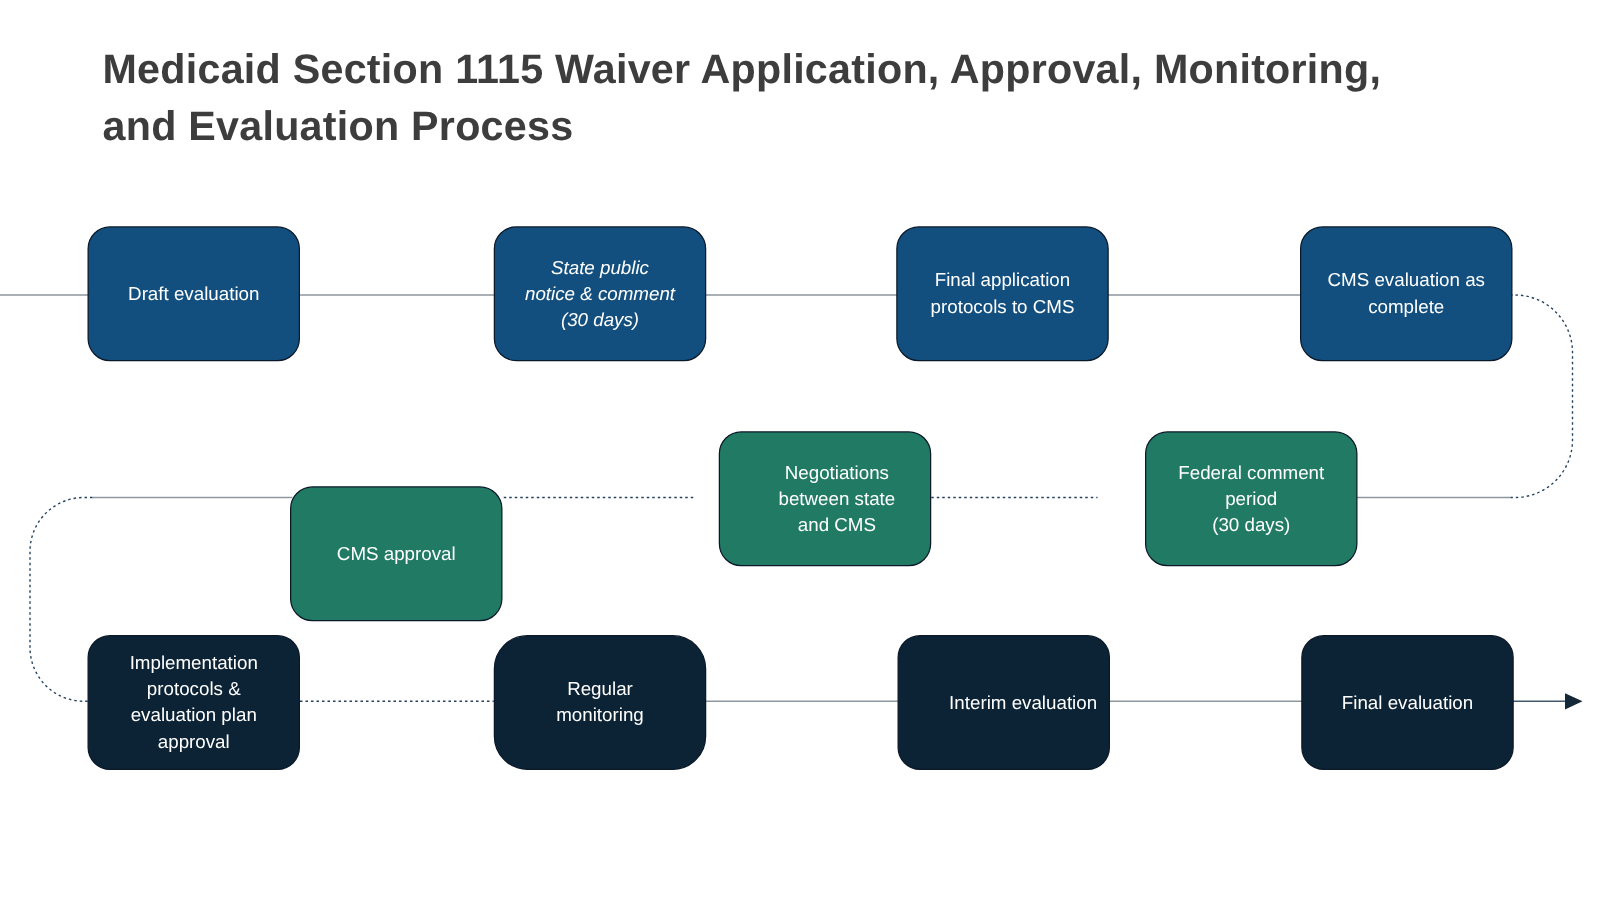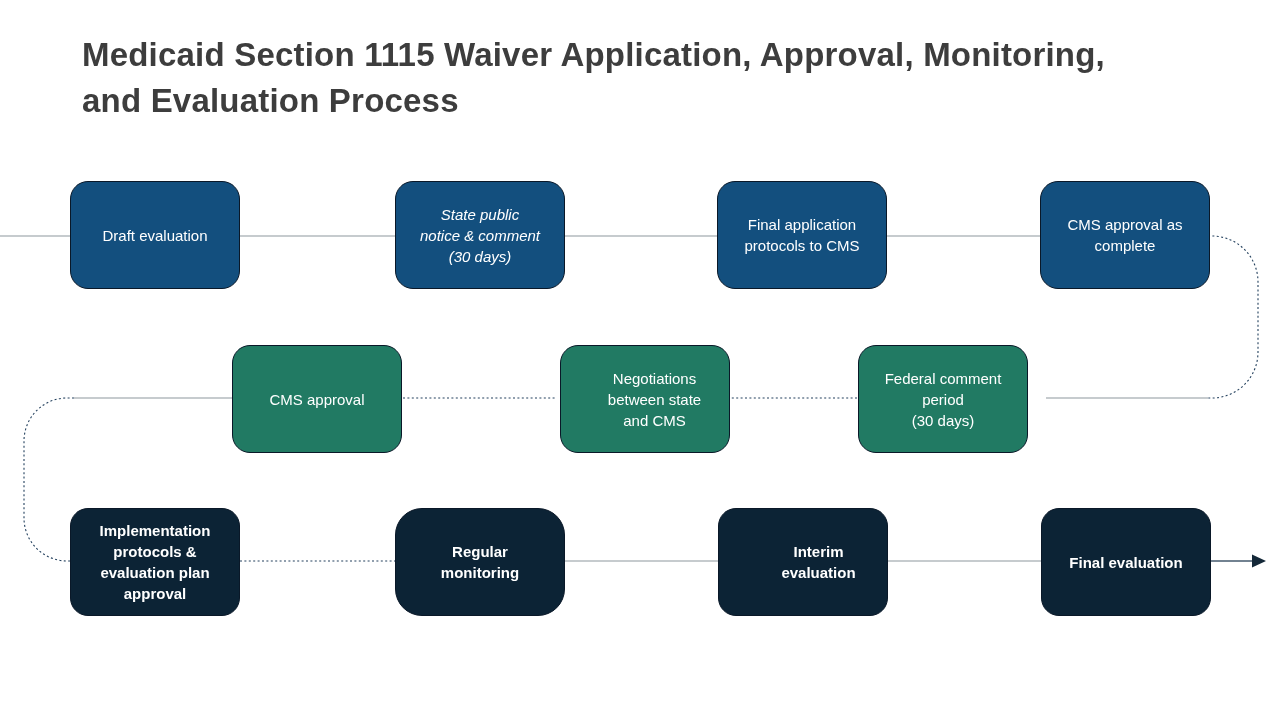--- a/index.html
+++ b/index.html
@@ -20,21 +20,21 @@
     display:flex;align-items:center;justify-content:center;
     box-sizing:border-box;
   }
   .box-label{
     color:#ffffff;font-size:15px;line-height:21px;
     text-align:center;white-space:pre-line;padding:0 6px;
   }
   .fill-blue {background:#134F7E;}
   .fill-green{background:#217A63;}
   .fill-navy {background:#0C2335;}
-  .r1{top:181px;} .r2{top:345px;} .r3{top:508px;font-weight:bold;}
+  .r1{top:181px;} .r2{top:345px;} .r3{top:508px;}
 </style>
 </head>
 <body>
 
 <svg class="connectors" viewBox="0 0 1280 720" xmlns="http://www.w3.org/2000/svg">
 
   <line x1="0" y1="236" x2="74" y2="236" stroke="#8e979e" stroke-width="1.2"></line>
   <line x1="238" y1="236" x2="397" y2="236" stroke="#8e979e" stroke-width="1.2"></line>
   <line x1="561" y1="236" x2="719" y2="236" stroke="#8e979e" stroke-width="1.2"></line>
   <line x1="885" y1="236" x2="1042" y2="236" stroke="#8e979e" stroke-width="1.2"></line>
@@ -65,33 +65,33 @@
 <div class="box fill-blue r1" style="left:395px;font-style:italic;">
   <span class="box-label">State public
 notice &amp; comment
 (30 days)</span>
 </div>
 <div class="box fill-blue r1" style="left:717px;">
   <span class="box-label">Final application
 protocols to CMS</span>
 </div>
 <div class="box fill-blue r1" style="left:1040px;">
-  <span class="box-label">CMS approval as
+  <span class="box-label">CMS evaluation as
 complete</span>
 </div>
 
-<div class="box fill-green r2" style="left:232px;">
+<div class="box fill-green r2" style="left:232px;margin-top:44px;">
   <span class="box-label">CMS approval</span>
 </div>
-<div class="box fill-green r2" style="left:560px;padding-left:19px;">
+<div class="box fill-green r2" style="left:575px;padding-left:19px;">
   <span class="box-label">Negotiations
 between state
 and CMS</span>
 </div>
-<div class="box fill-green r2" style="left:858px;align-items:center;">
+<div class="box fill-green r2" style="left:916px;align-items:center;">
   <span class="box-label">Federal comment
 period
 (30 days)</span>
 </div>
 
 <div class="box fill-navy r3" style="left:70px;">
   <span class="box-label">Implementation
 protocols &amp;
 evaluation plan
 approval</span>

